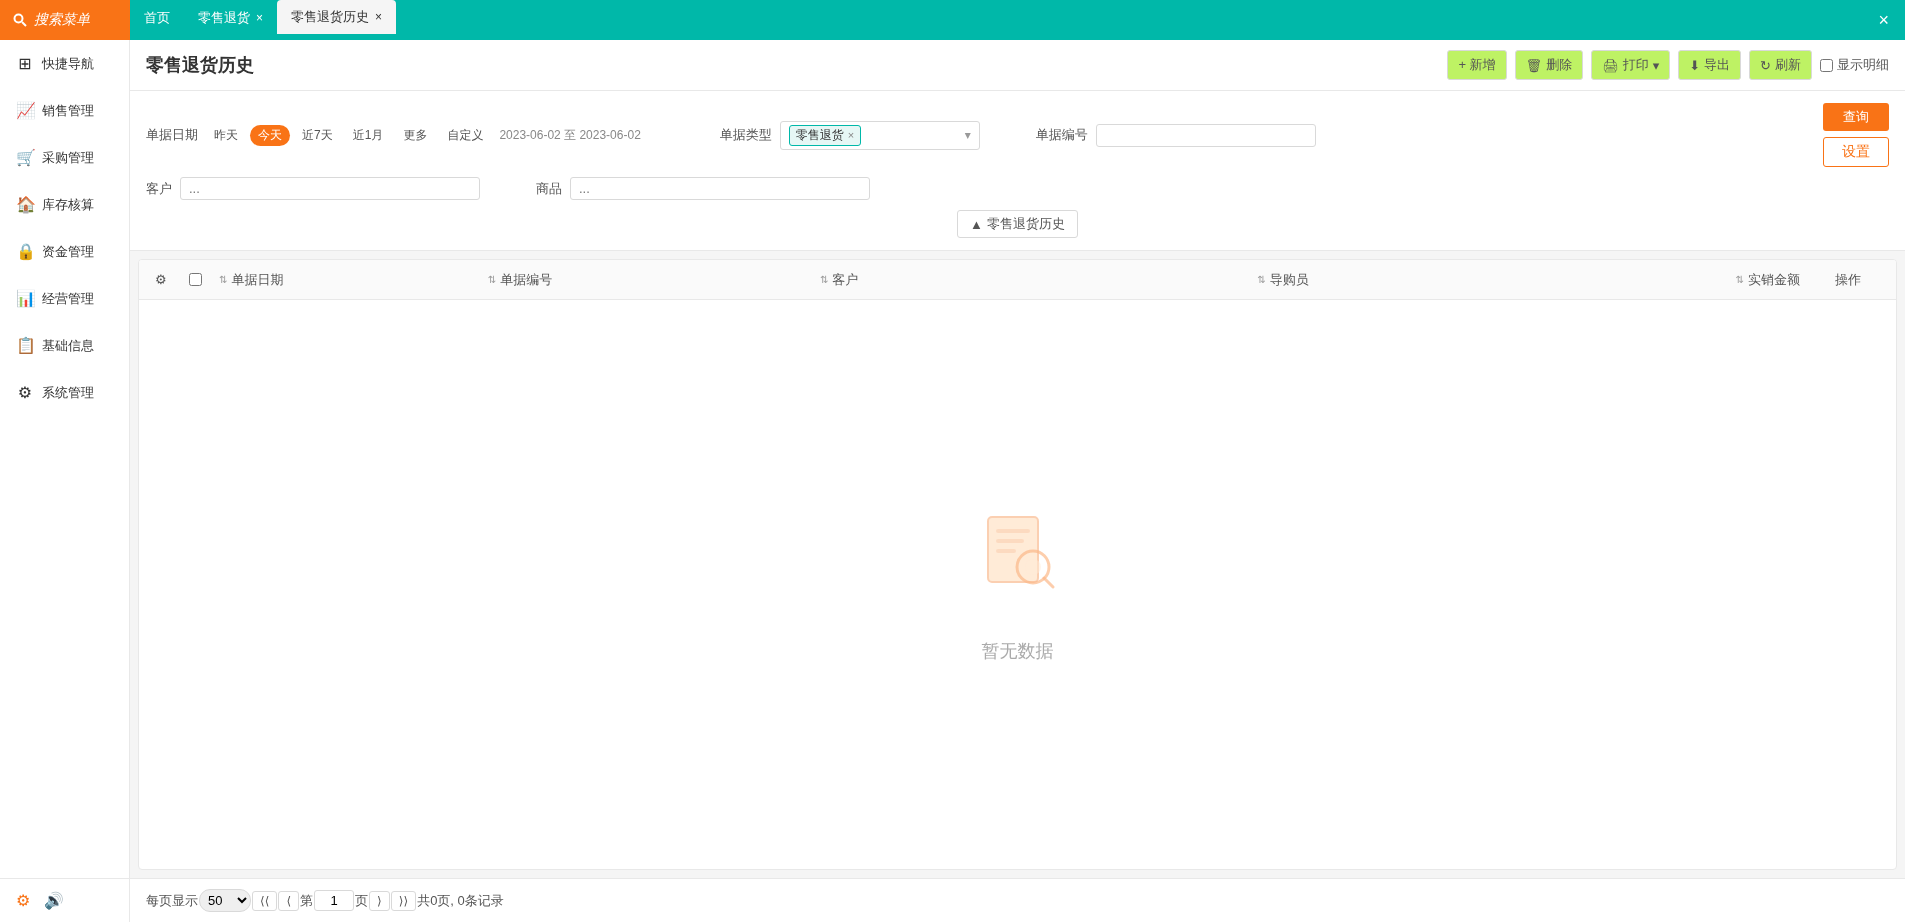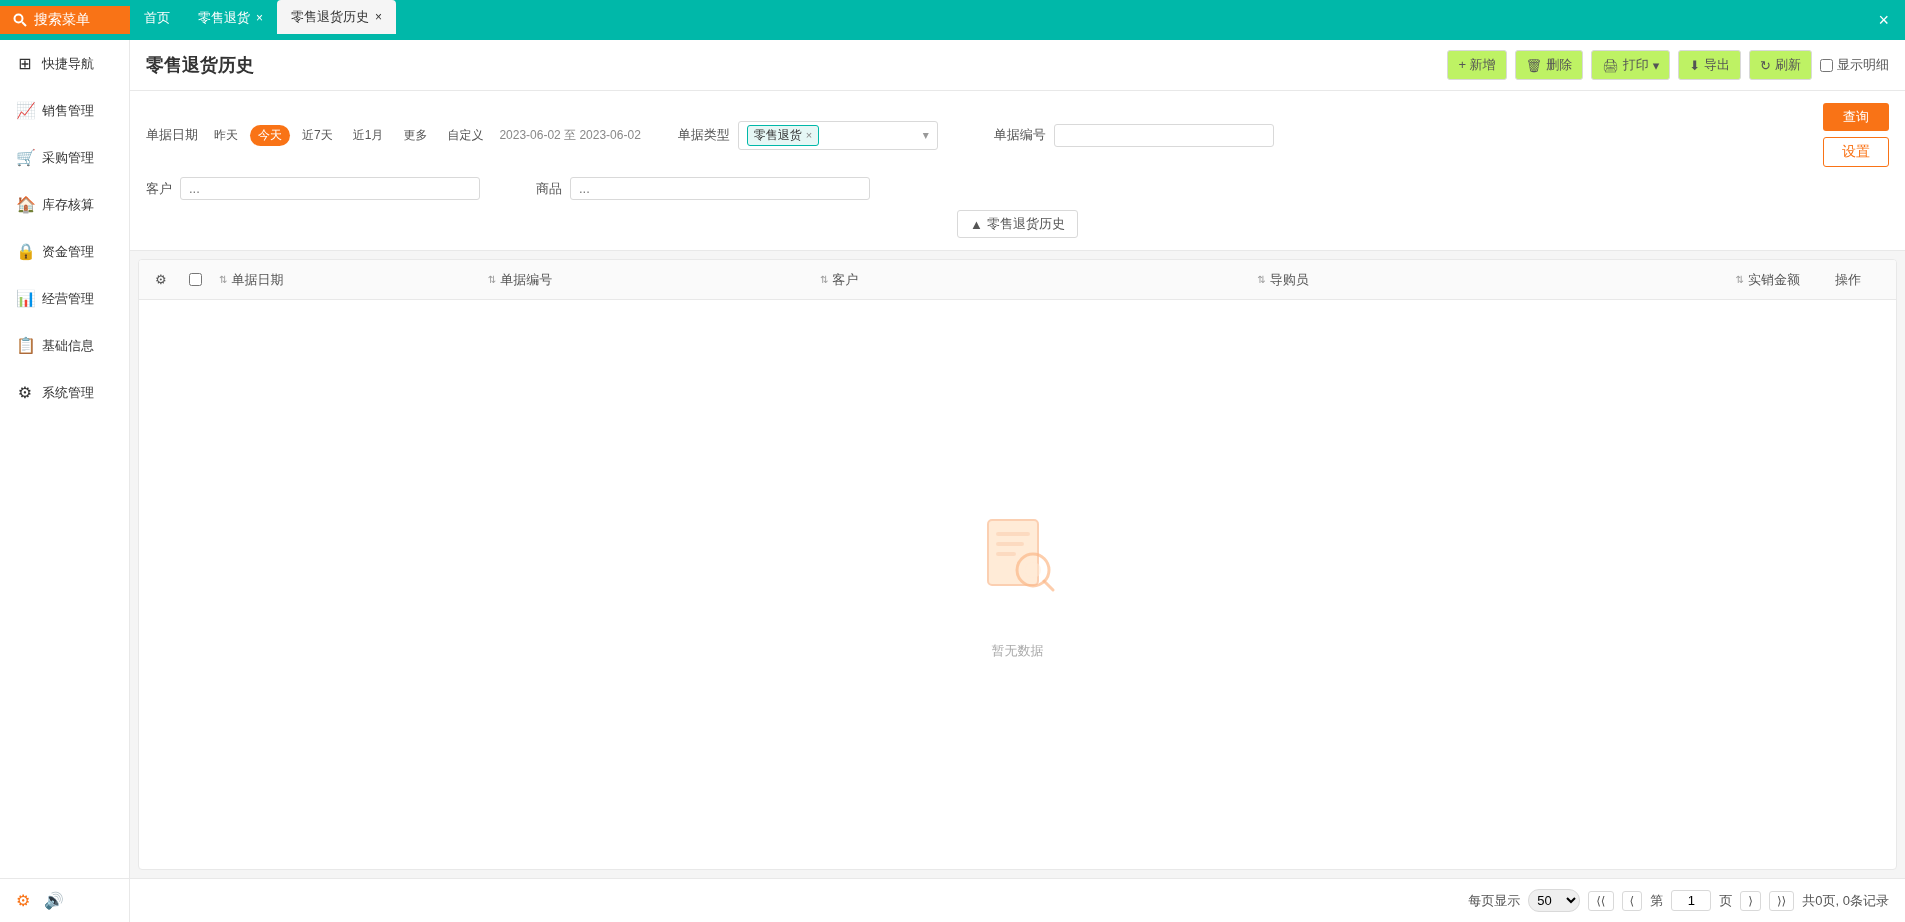--- a/index.html
+++ b/index.html
@@ -4,22 +4,22 @@
   <style>
     * { box-sizing: border-box; margin: 0; padding: 0; font-family: 'Microsoft YaHei', Arial, sans-serif; }
     body { display: flex; flex-direction: column; height: 922px; overflow: hidden; background: #f5f5f5; }
 
     
     .top-bar {
       display: flex; align-items: center; background: #00b8a9; height: 40px; min-height: 40px;
       padding: 0; position: relative;
     }
     .top-bar-search {
-      display: flex; align-items: center; background: #f97316; height: 28px; width: 130px;
-      padding: 0 12px; gap: 6px; cursor: pointer; flex-shrink: 0;
+      display: flex; align-items: center; background: #f97316; height: 40px; width: 130px;
+      padding: 0 12px; gap: 6px; cursor: pointer; flex-shrink: 0; font-style: italic;
     }
     .top-bar-search span { color: #fff; font-size: 14px; }
     .tabs { display: flex; align-items: flex-end; flex: 1; height: 28px; }
     .tab {
       display: flex; align-items: center; height: 32px; padding: 0 14px; font-size: 13px;
       color: #fff; cursor: pointer; margin-top: 8px; gap: 6px; border-radius: 4px 4px 0 0;
     }
     .tab.active { background: #f5f5f5; color: #333; margin-top: 6px; height: 34px; }
     .tab-close { font-size: 12px; color: inherit; cursor: pointer; line-height: 1; }
     .top-bar-close {
@@ -128,26 +128,26 @@
     .th-customer { flex: 2; }
     .th-guide { flex: 1.5; }
     .th-amount { flex: 1; justify-content: flex-end; margin-left: auto; }
     .th-action { width: 80px; text-align: center; justify-content: center; }
     .sort-icon { font-size: 10px; color: #999; }
 
     
     .empty-state {
       flex: 1; display: flex; flex-direction: column; align-items: center; justify-content: center; gap: 16px;
     }
-    .empty-text { font-size: 13px; color: #aaa; }
+    .empty-text { font-size: 18px; color: #aaa; }
 
     
     .pagination {
-      display: flex; align-items: center; justify-content: flex-end; padding: 10px 16px;
-      border-top: 1px solid #e8e8e8; background: #fff; font-size: 13px; gap: 8px; color: #555;
+      display: flex; align-items: center; padding: 10px 16px;
+      border-top: 1px solid #e8e8e8; background: #fff; font-size: 13px; gap: 1px; color: #555;
     }
     .page-size-select {
       border: 1px solid #d9d9d9; border-radius: 11px; padding: 2px 4px; font-size: 13px;
     }
     .page-nav-btn {
       border: 1px solid #d9d9d9; border-radius: 3px; padding: 2px 7px; cursor: pointer;
       background: #fff; font-size: 12px; color: #555;
     }
     .page-input {
       border: 1px solid #d9d9d9; border-radius: 3px; width: 40px; text-align: center;
@@ -266,21 +266,21 @@
             <button class="date-btn">昨天</button>
             <button class="date-btn active">今天</button>
             <button class="date-btn">近7天</button>
             <button class="date-btn">近1月</button>
             <button class="date-btn">更多</button>
             <button class="date-btn">自定义</button>
           </div>
           <span class="date-range">2023-06-02 至 2023-06-02</span>
         </div>
 
-        <div class="filter-item" style="margin-left:21px;">
+        <div class="filter-item" style="margin-left:63px;">
           <span class="filter-label">单据类型</span>
           <div class="filter-select">
             <div class="filter-tag">
               <span>零售退货</span>
               <span class="filter-tag-close">×</span>
             </div>
             <span style="margin-left:auto; color:#999; font-size:12px;">▾</span>
           </div>
         </div>
 

